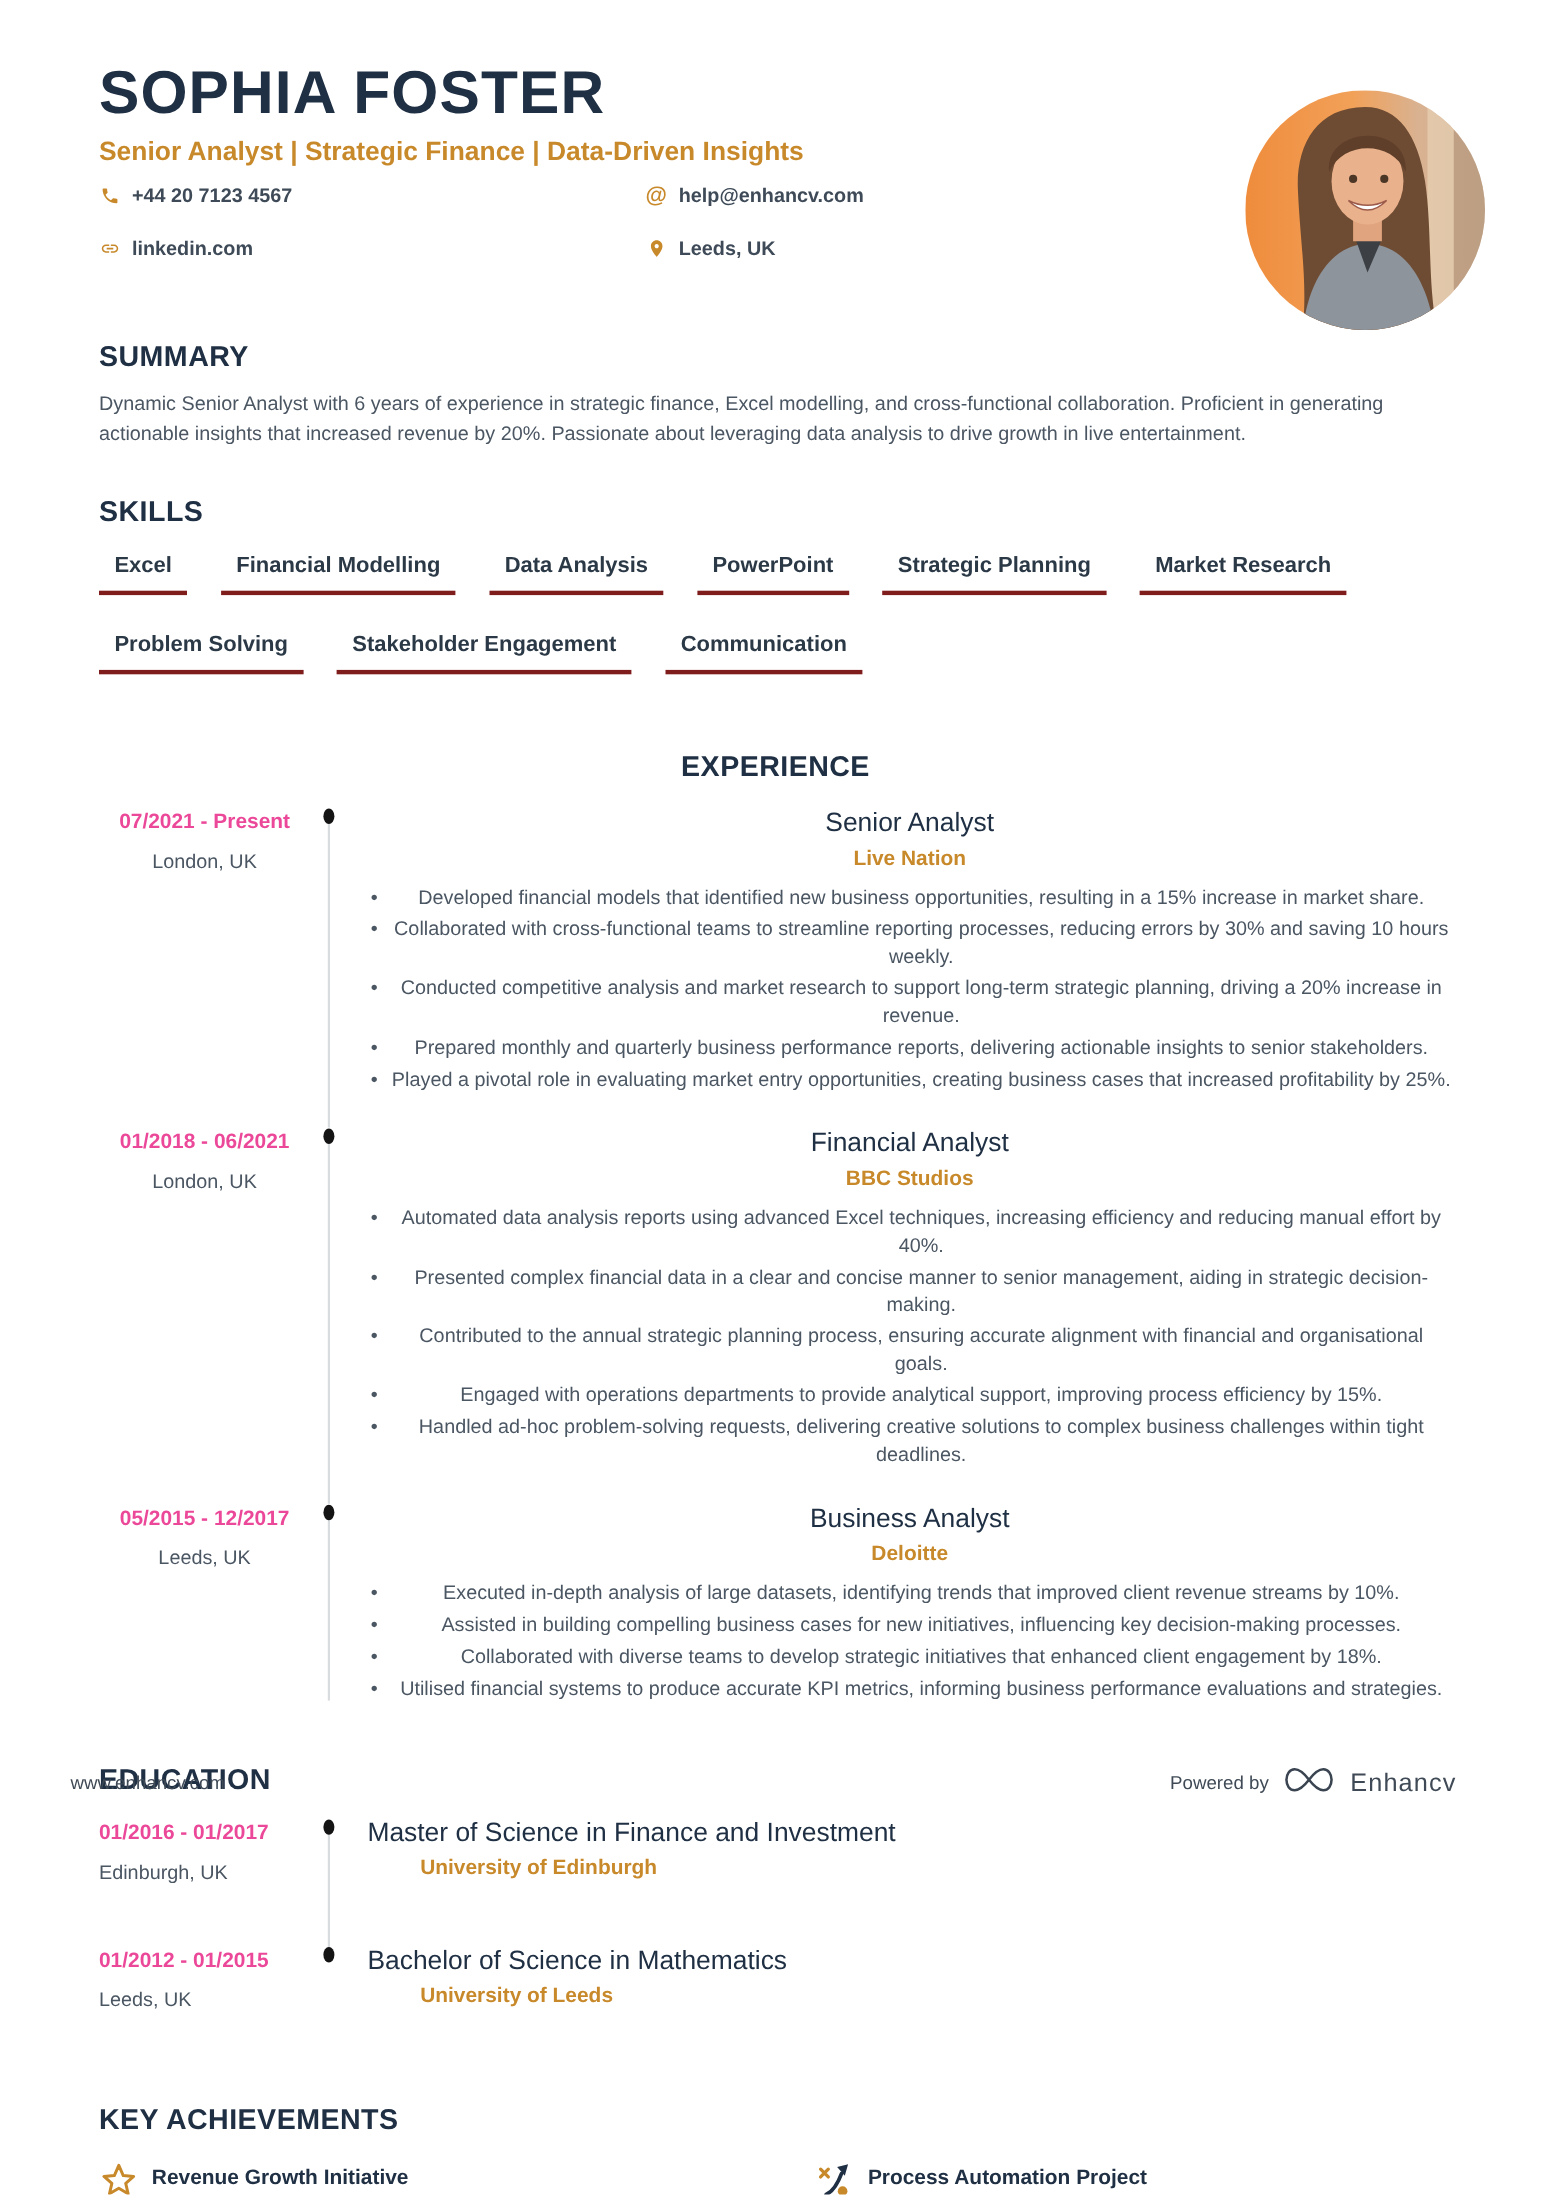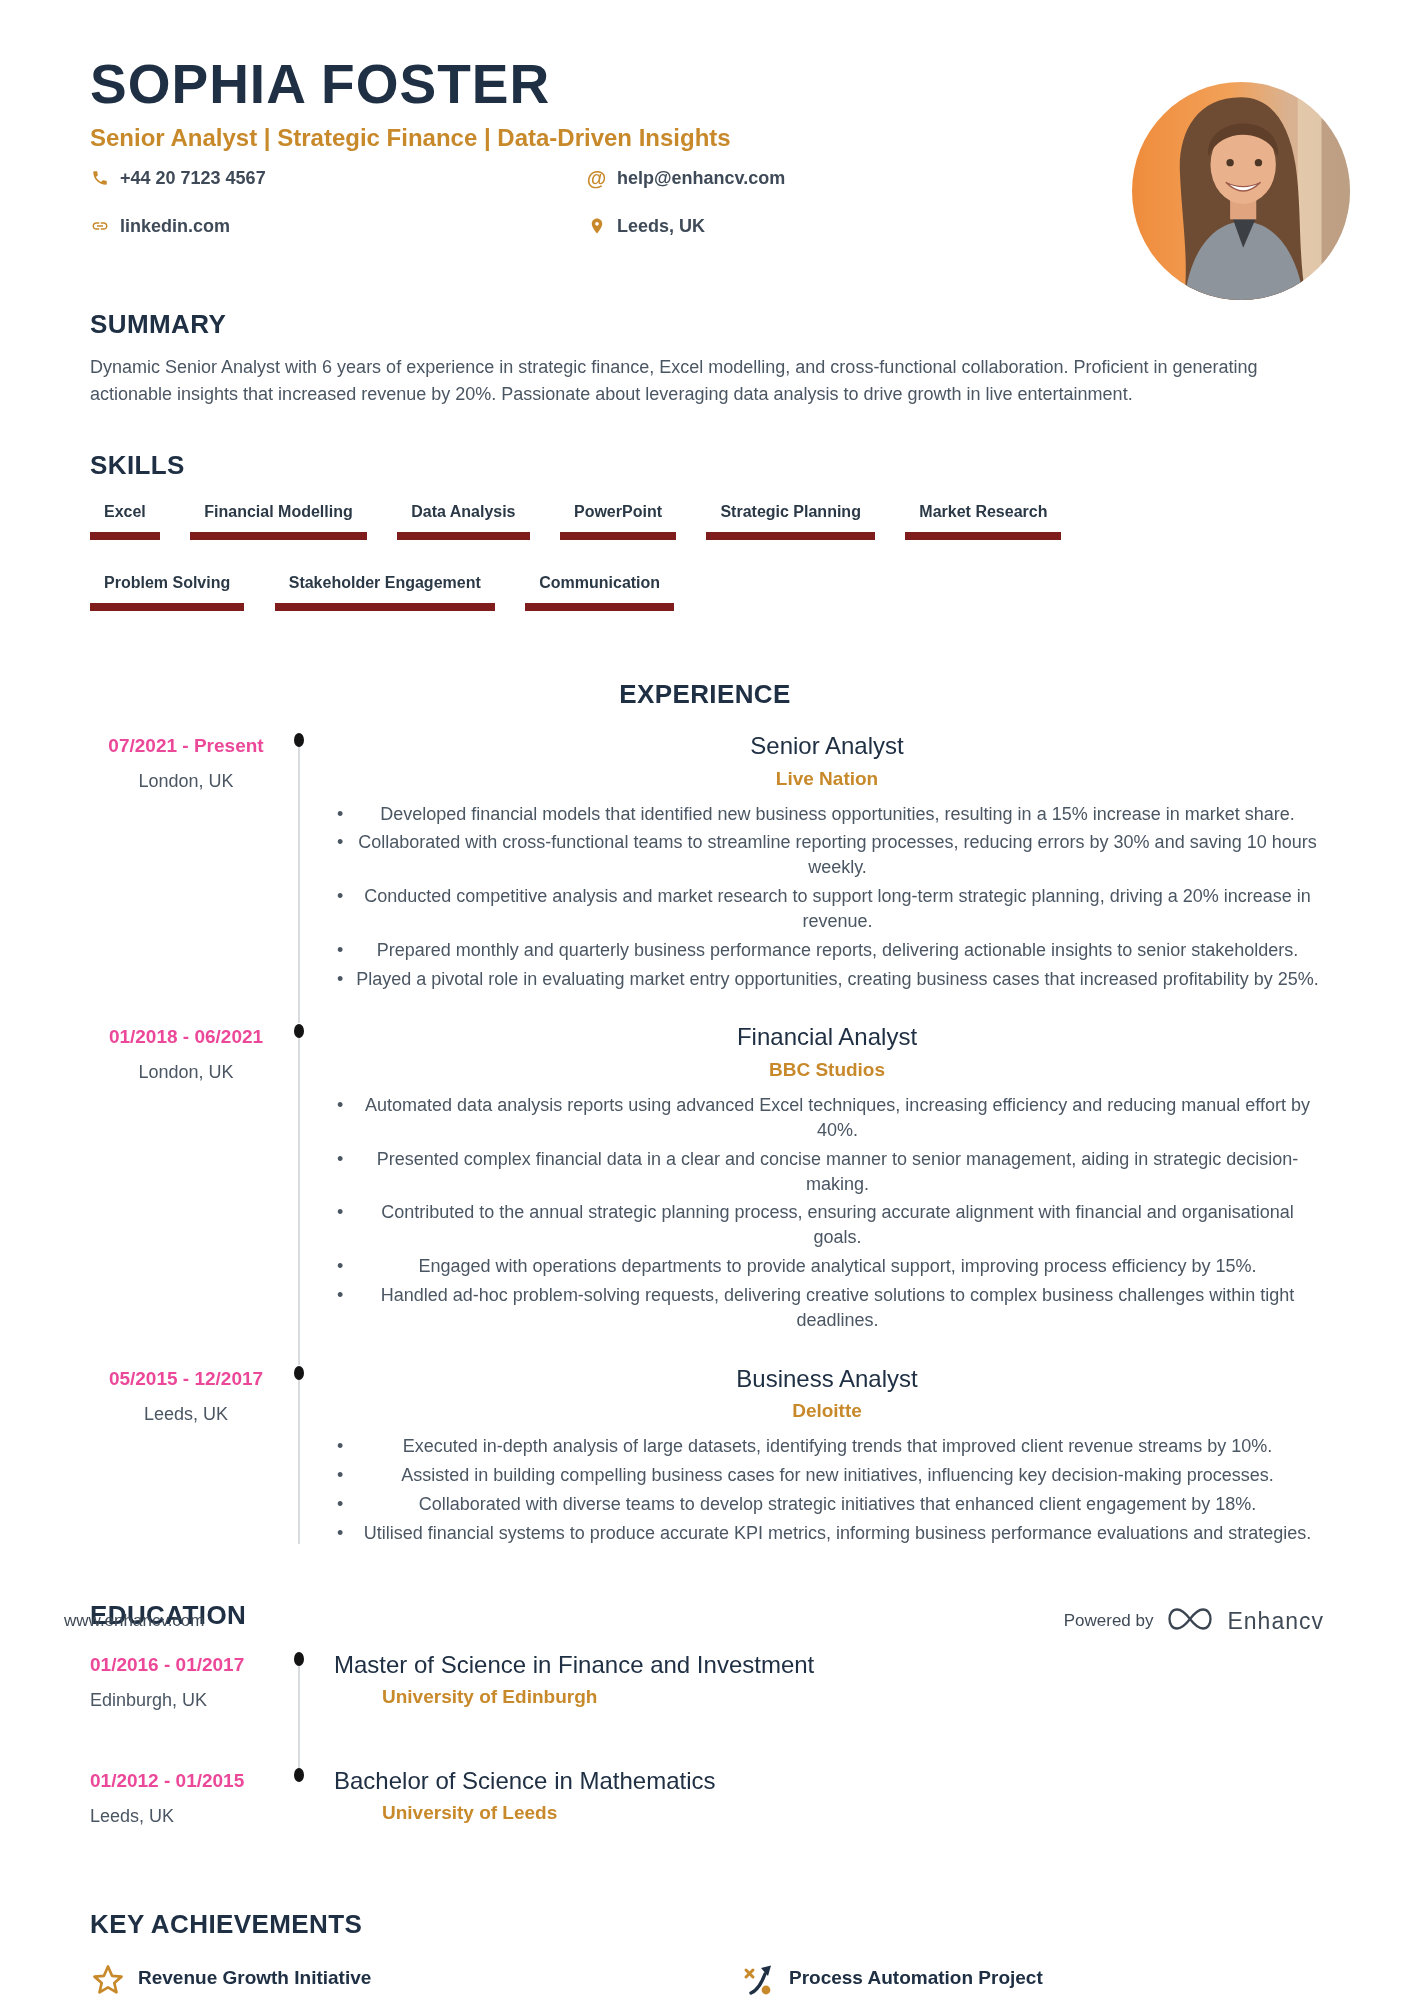--- a/index.html
+++ b/index.html
@@ -19,21 +19,21 @@
   .avatar svg { width:100%; height:100%; display:block; }
 
   
   h2.sec-h { font-size:26px; font-weight:800; color:#203044; letter-spacing:0.4px; }
   .summary-sec { margin-top:72px; }
   .summary-sec p { margin-top:14px; font-size:18px; line-height:1.5; color:#4b5663; width:1232px; }
 
   .skills-sec { margin-top:42px; }
   .skill-row { margin-top:22px; }
   .skill-row + .skill-row { margin-top:34px; }
-  .skill { display:inline-block; font-size:16px; font-weight:700; color:#2b3947; padding:0 14px 11px 14px; border-bottom:8px solid #7f1d1d; margin-right:26px; }
+  .skill { display:inline-block; font-size:20px; font-weight:700; color:#2b3947; padding:0 14px 11px 14px; border-bottom:4px solid #7f1d1d; margin-right:26px; }
 
   .exp-sec { margin-top:68px;text-align:center; }
   .exp-sec h2 { margin-bottom:22px; }
   .entry { display:grid; grid-template-columns:192px 34px 1fr; margin-bottom:28px; }
   .entry .dates { font-size:19px; font-weight:700; color:#ec4899; padding-top:3px; }
   .entry .loc { margin-top:14px; font-size:18px; color:#4b5663; }
   .tl { position:relative; }
   .tl::before { content:""; position:absolute; left:50%; transform:translateX(-50%); top:10px; bottom:-28px; width:2px; background:#d9dcdf; }
   .exp-sec .entry:last-child .tl::before { bottom:6px; }
   .edu-sec .entry:last-child .tl::before { display:none; }

